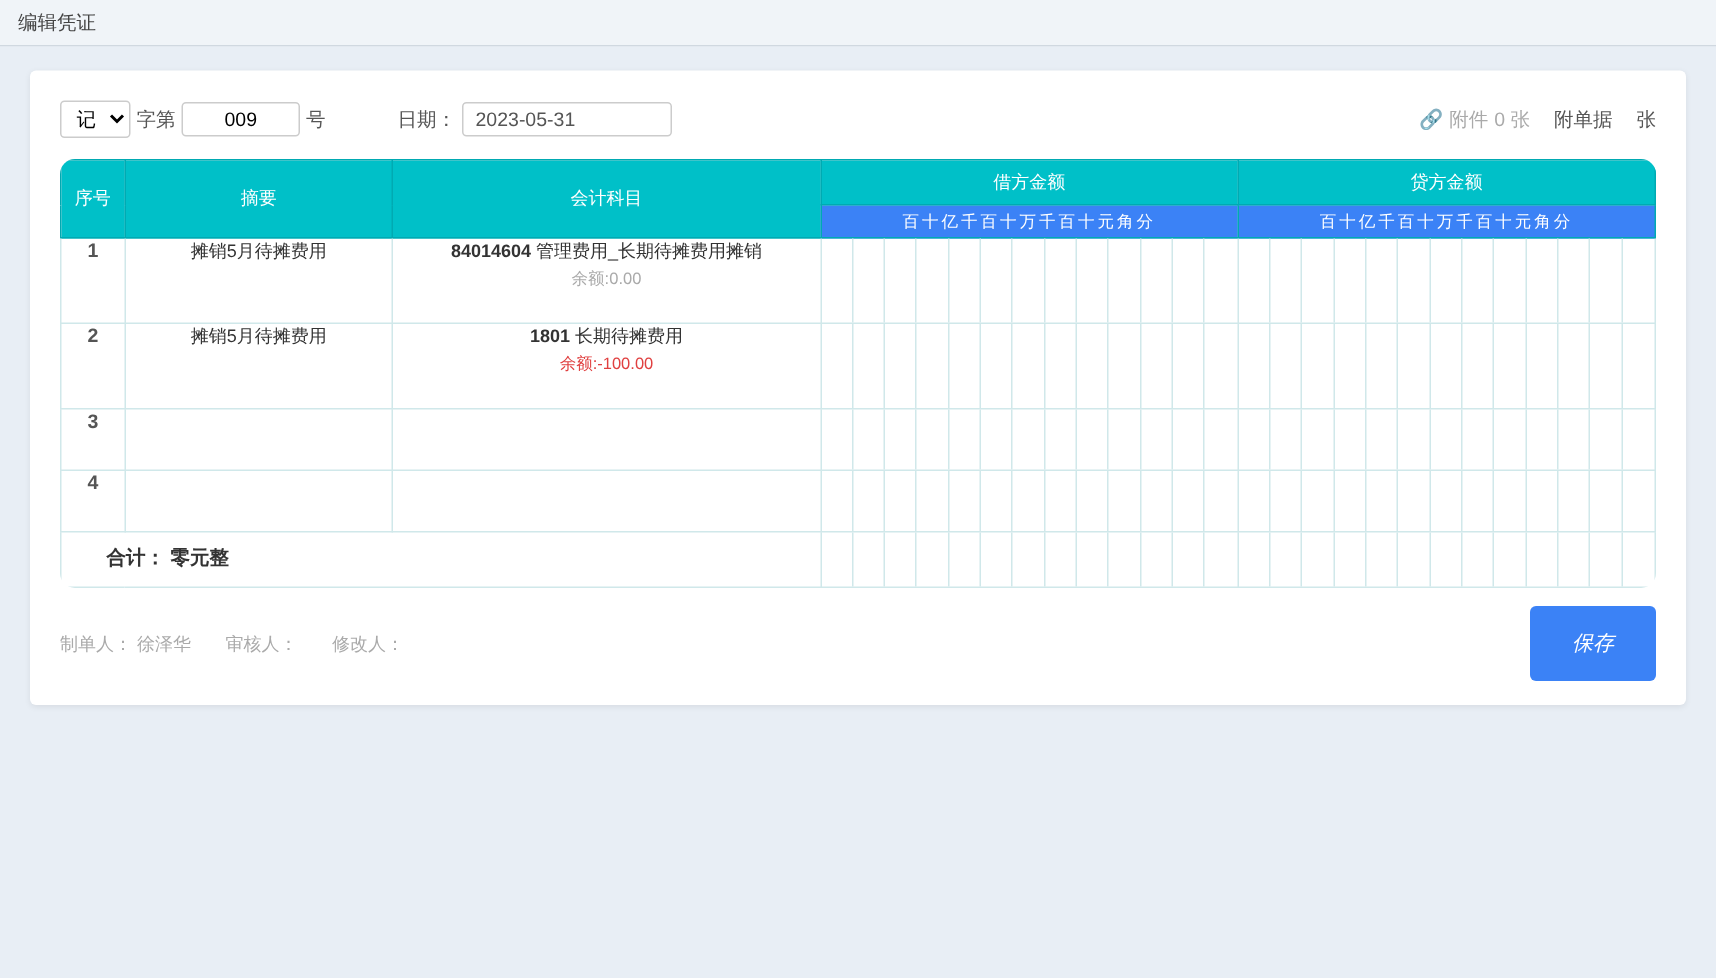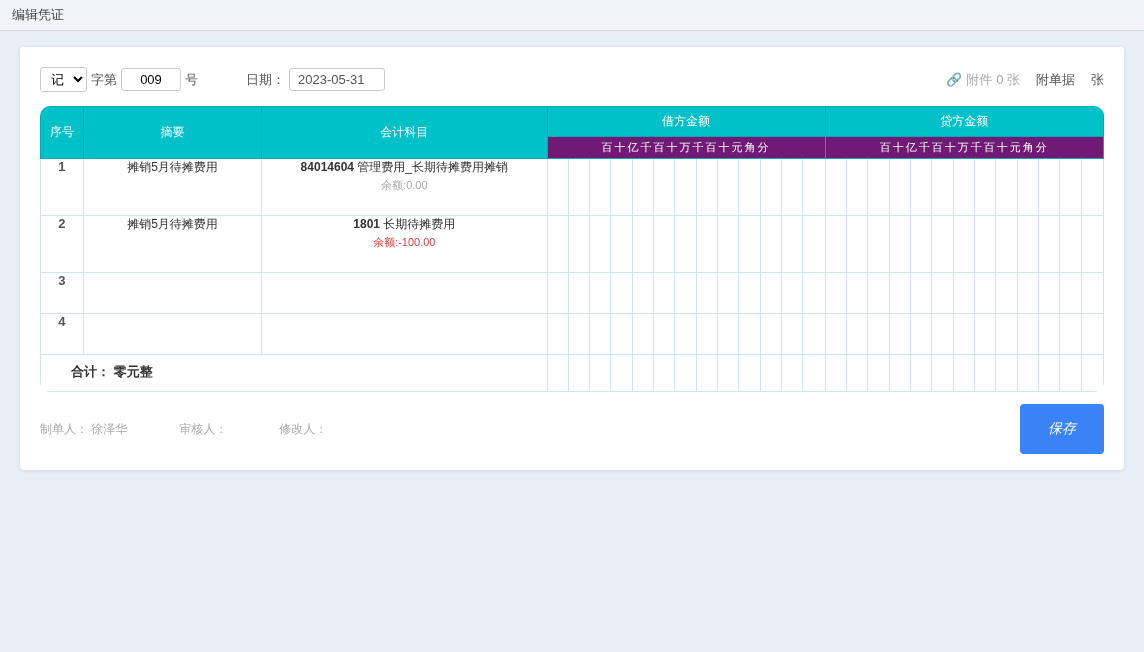--- a/index.html
+++ b/index.html
@@ -65,29 +65,29 @@
       padding: 3px 6px;
       font-size: 13px;
       background: #fff;
       cursor: pointer;
     }
     .field-input {
       border: 1px solid #ccc;
       border-radius: 3px;
       padding: 3px 8px;
       font-size: 13px;
-      width: 60px;
+      width: 79px;
       text-align: center;
     }
     .date-input {
       border: 1px solid #ccc;
       border-radius: 3px;
       padding: 3px 8px;
       font-size: 13px;
-      width: 96px;
+      width: 140px;
       color: #555;
     }
     .header-right {
       margin-left: auto;
       display: flex;
       align-items: center;
       gap: 16px;
     }
     .attach-link {
       color: #aaa;
@@ -120,21 +120,21 @@
       font-weight: normal;
     }
     .voucher-table td {
       border: 1px solid #d0e8ea;
       padding: 0;
       vertical-align: top;
       text-align: center;
     }
     .col-index { width: 36px; }
     .sub-header-row th {
-      background: #701a75;
+      background: #3b82f6;
       font-size: 11px;
       padding: 3px 2px;
       letter-spacing: 1px;
     }
     .data-row td {
       height: 36px;
     }
     .data-row-tall td {
       height: 56px;
     }
@@ -170,21 +170,21 @@
     
     .total-row td {
       padding: 8px 12px;
       font-size: 13px;
       font-weight: bold;
       border-top: 1px solid #b0d8dc;
     }
     .footer-bar {
       display: flex;
       align-items: center;
-      gap: 52px;
+      gap: 23px;
       padding-top: 12px;
       color: #aaa;
       font-size: 12px;
     }
     .footer-bar span { color: #aaa; }
     .save-btn {
       margin-left: auto;
       background: #3b82f6;
       color: #fff;
       border: none;

